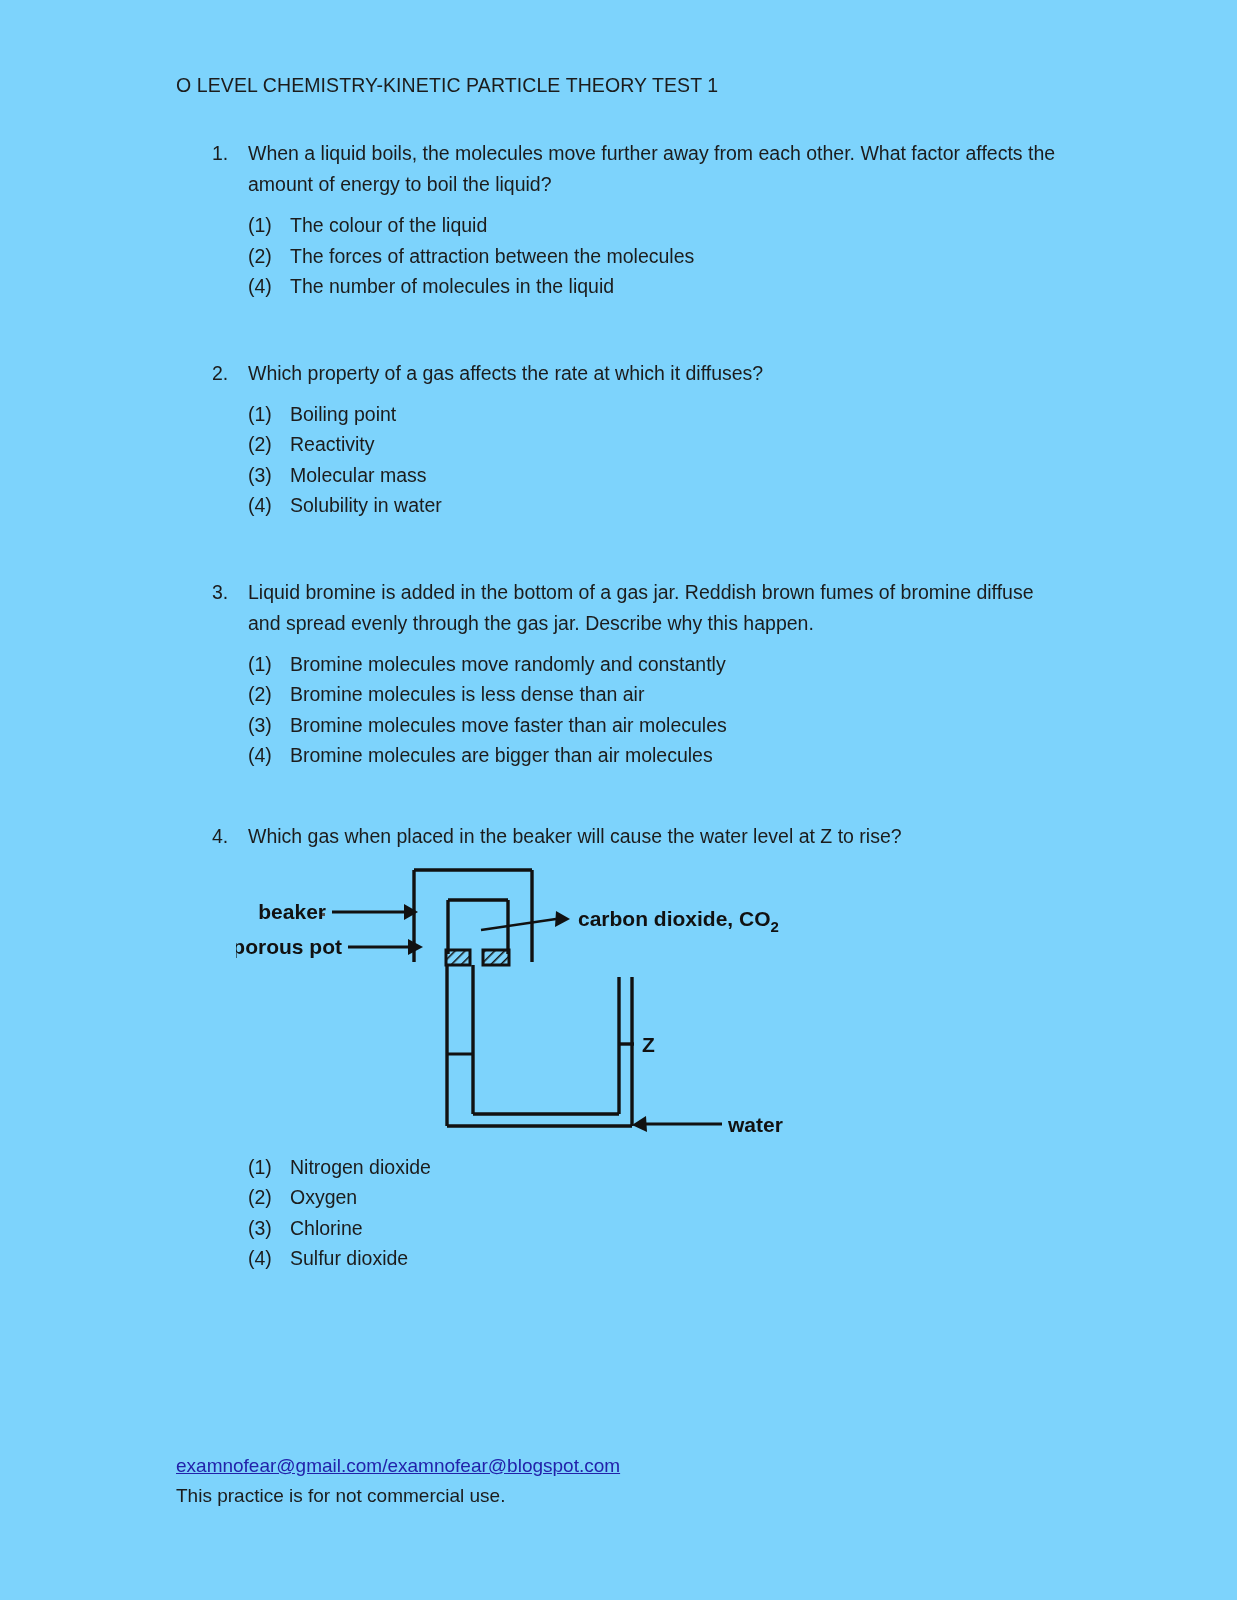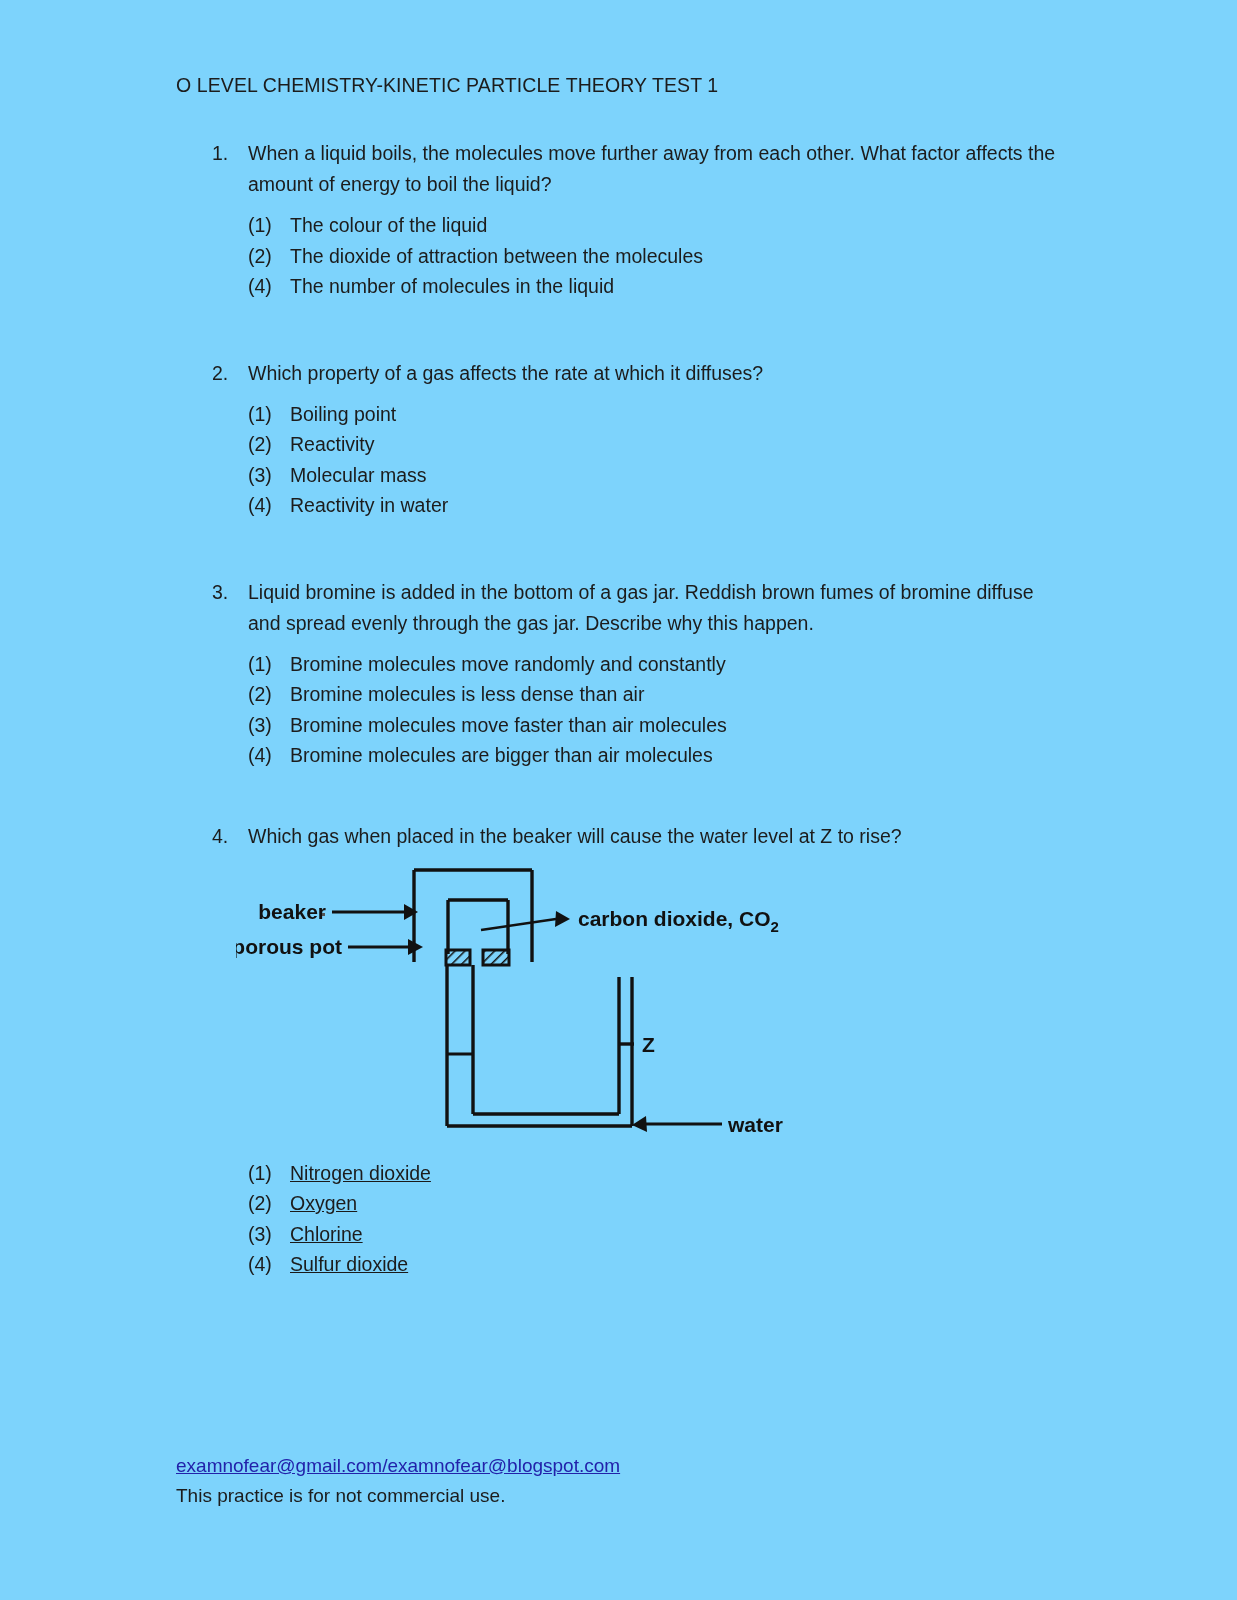--- a/index.html
+++ b/index.html
@@ -77,22 +77,21 @@
   .diagram-wrap {
     position: relative;
     margin-left: 60px;
     margin-top: 10px;
     width: 700px;
     height: 290px;
   }
   .diagram-wrap svg { display: block; }
   .q4-opts {
     padding-left: 72px;
-    margin-top: 6px;
-    text-decoration: underline;
+    margin-top: 0;
   }
   .q4-opt {
     position: relative;
     font-size: 19.5px;
     line-height: 30.5px;
     color: #1c1c1c;
     white-space: nowrap;
   }
   .footer {
     position: absolute;
@@ -134,35 +133,35 @@
 
   <div class="questions">
 
     <div class="q-block">
       <div class="q-head">
         <span class="q-num">1.</span>
         <span class="q-text">When a liquid boils, the molecules move further away from each other. What factor affects the amount of energy to boil the liquid?</span>
       </div>
       <div class="opts">
         <div class="opt"><span class="opt-num">(1)</span><span>The colour of the liquid</span></div>
-        <div class="opt"><span class="opt-num">(2)</span><span>The dioxide of attraction between the molecules</span></div>
+        <div class="opt"><span class="opt-num">(2)</span><span>The forces of attraction between the molecules</span></div>
         <div class="opt"><span class="opt-num">(4)</span><span>The number of molecules in the liquid</span></div>
       </div>
     </div>
 
     <div class="q-block" style="margin-top:38px; margin-bottom:56px;">
       <div class="q-head">
         <span class="q-num">2.</span>
         <span class="q-text">Which property of a gas affects the rate at which it diffuses?</span>
       </div>
       <div class="opts">
         <div class="opt"><span class="opt-num">(1)</span><span>Boiling point</span></div>
         <div class="opt"><span class="opt-num">(2)</span><span>Reactivity</span></div>
         <div class="opt"><span class="opt-num">(3)</span><span>Molecular mass</span></div>
-        <div class="opt"><span class="opt-num">(4)</span><span>Reactivity in water</span></div>
+        <div class="opt"><span class="opt-num">(4)</span><span>Solubility in water</span></div>
       </div>
     </div>
 
     <div class="q-block" style="margin-top:36px; margin-bottom:50px;">
       <div class="q-head">
         <span class="q-num">3.</span>
         <span class="q-text">Liquid bromine is added in the bottom of a gas jar. Reddish brown fumes of bromine diffuse and spread evenly through the gas jar. Describe why this happen.</span>
       </div>
       <div class="opts">
         <div class="opt"><span class="opt-num">(1)</span><span>Bromine molecules move randomly and constantly</span></div>

